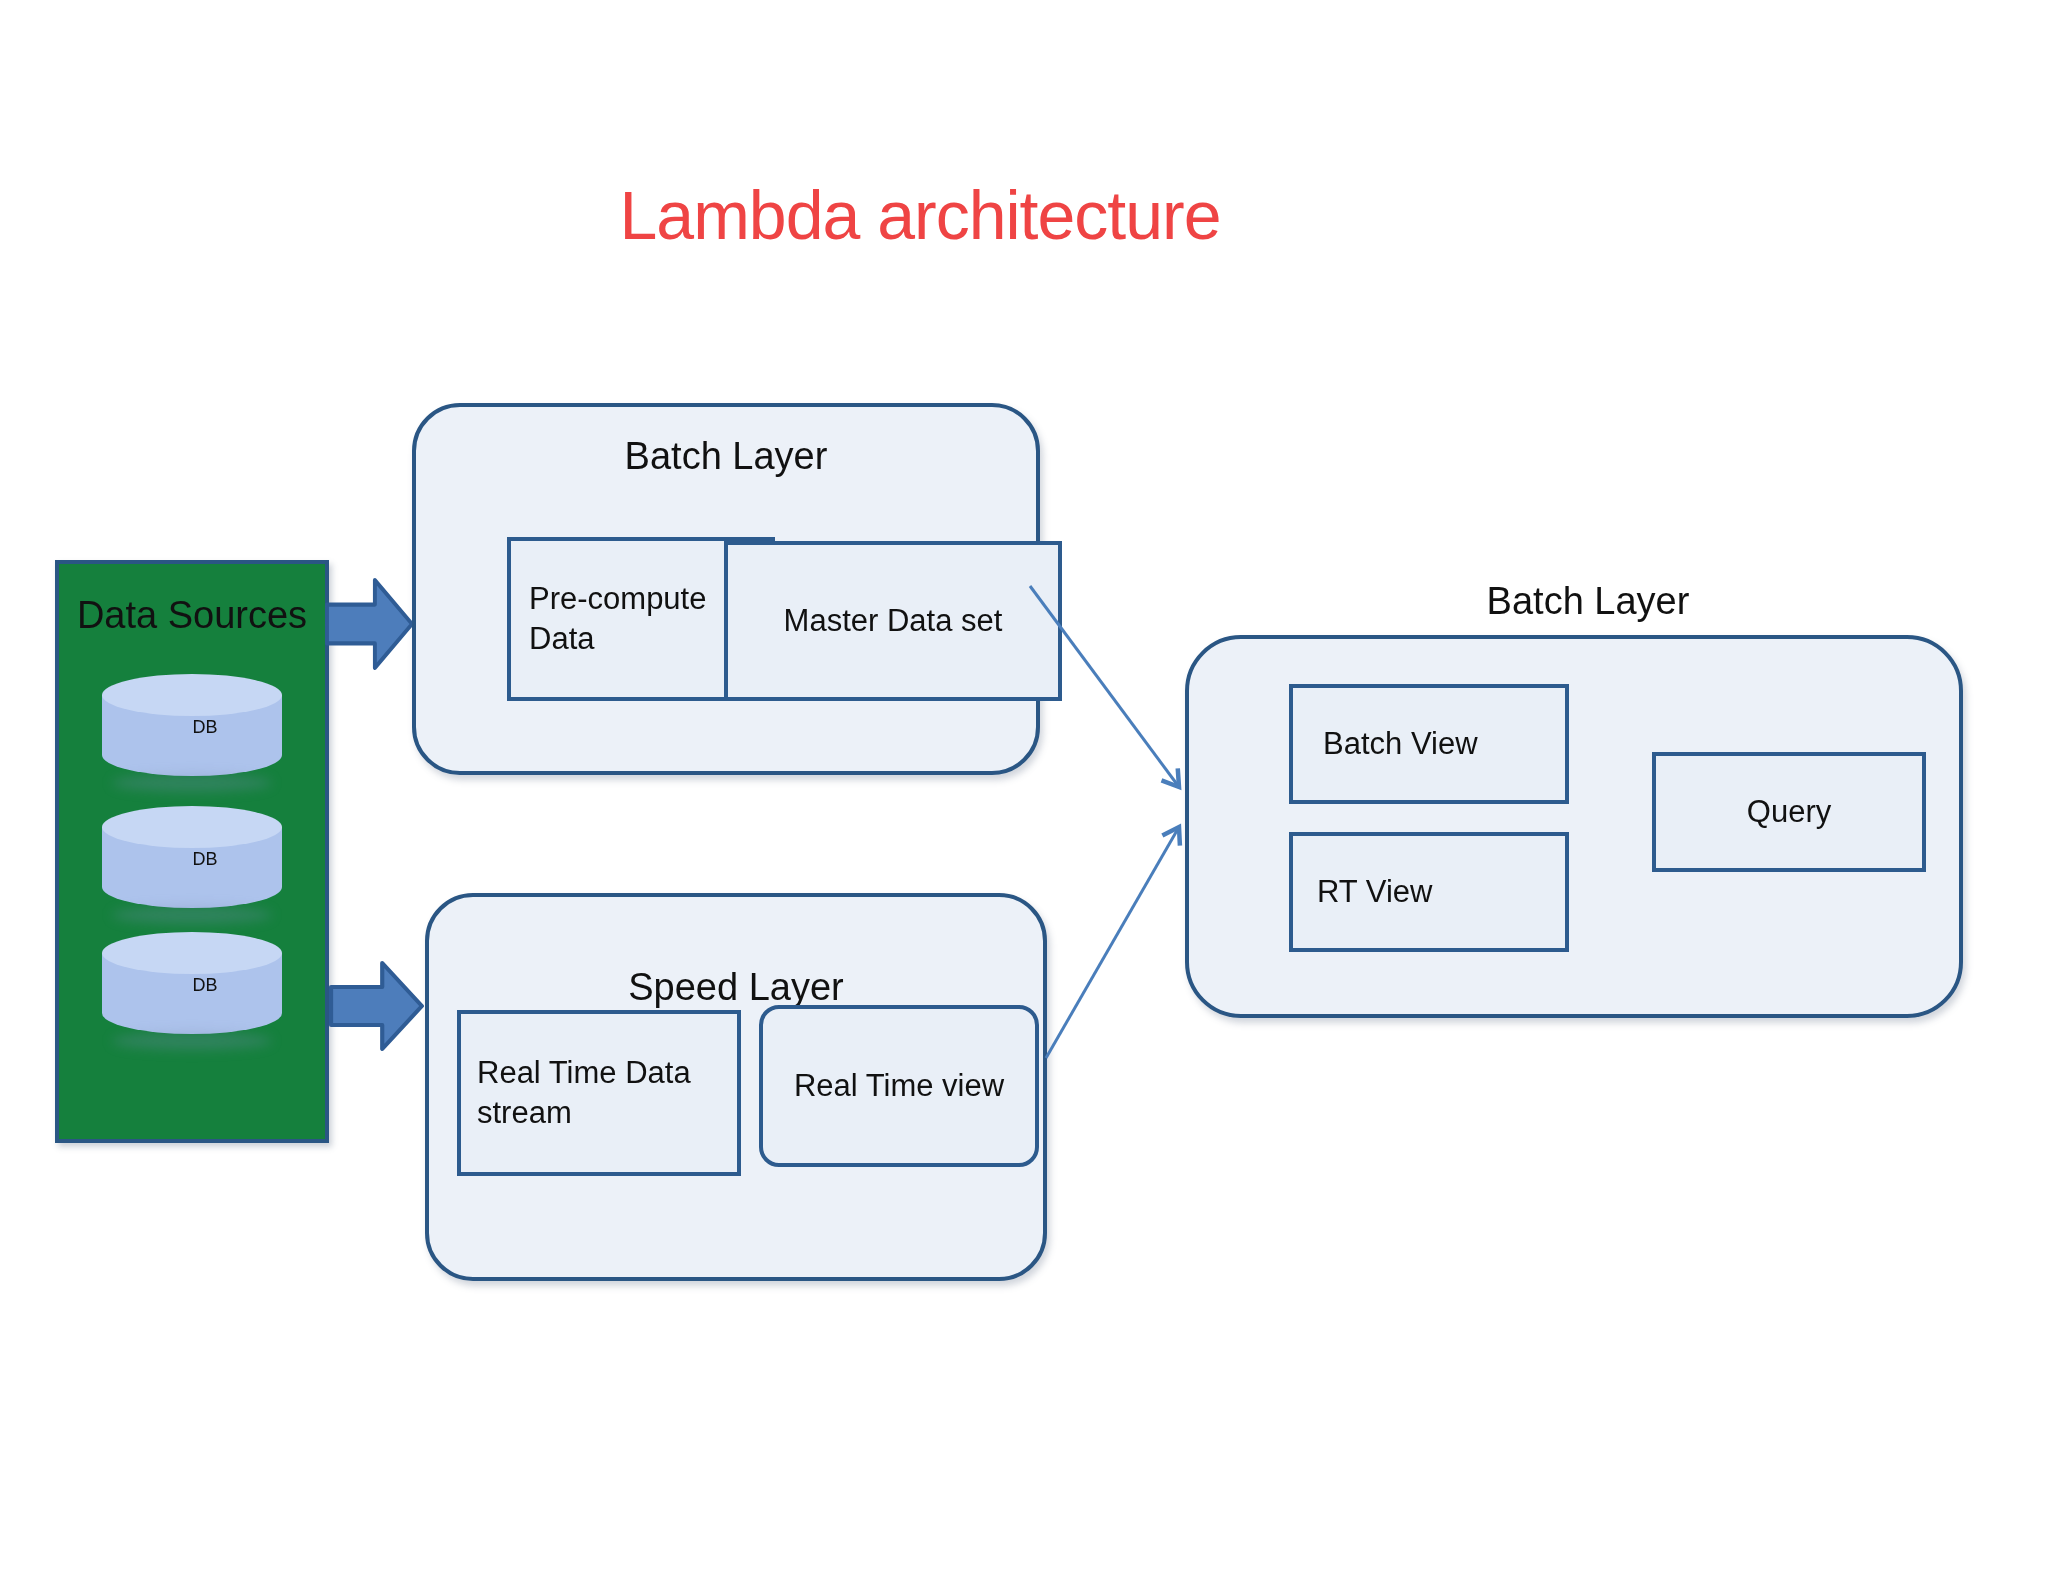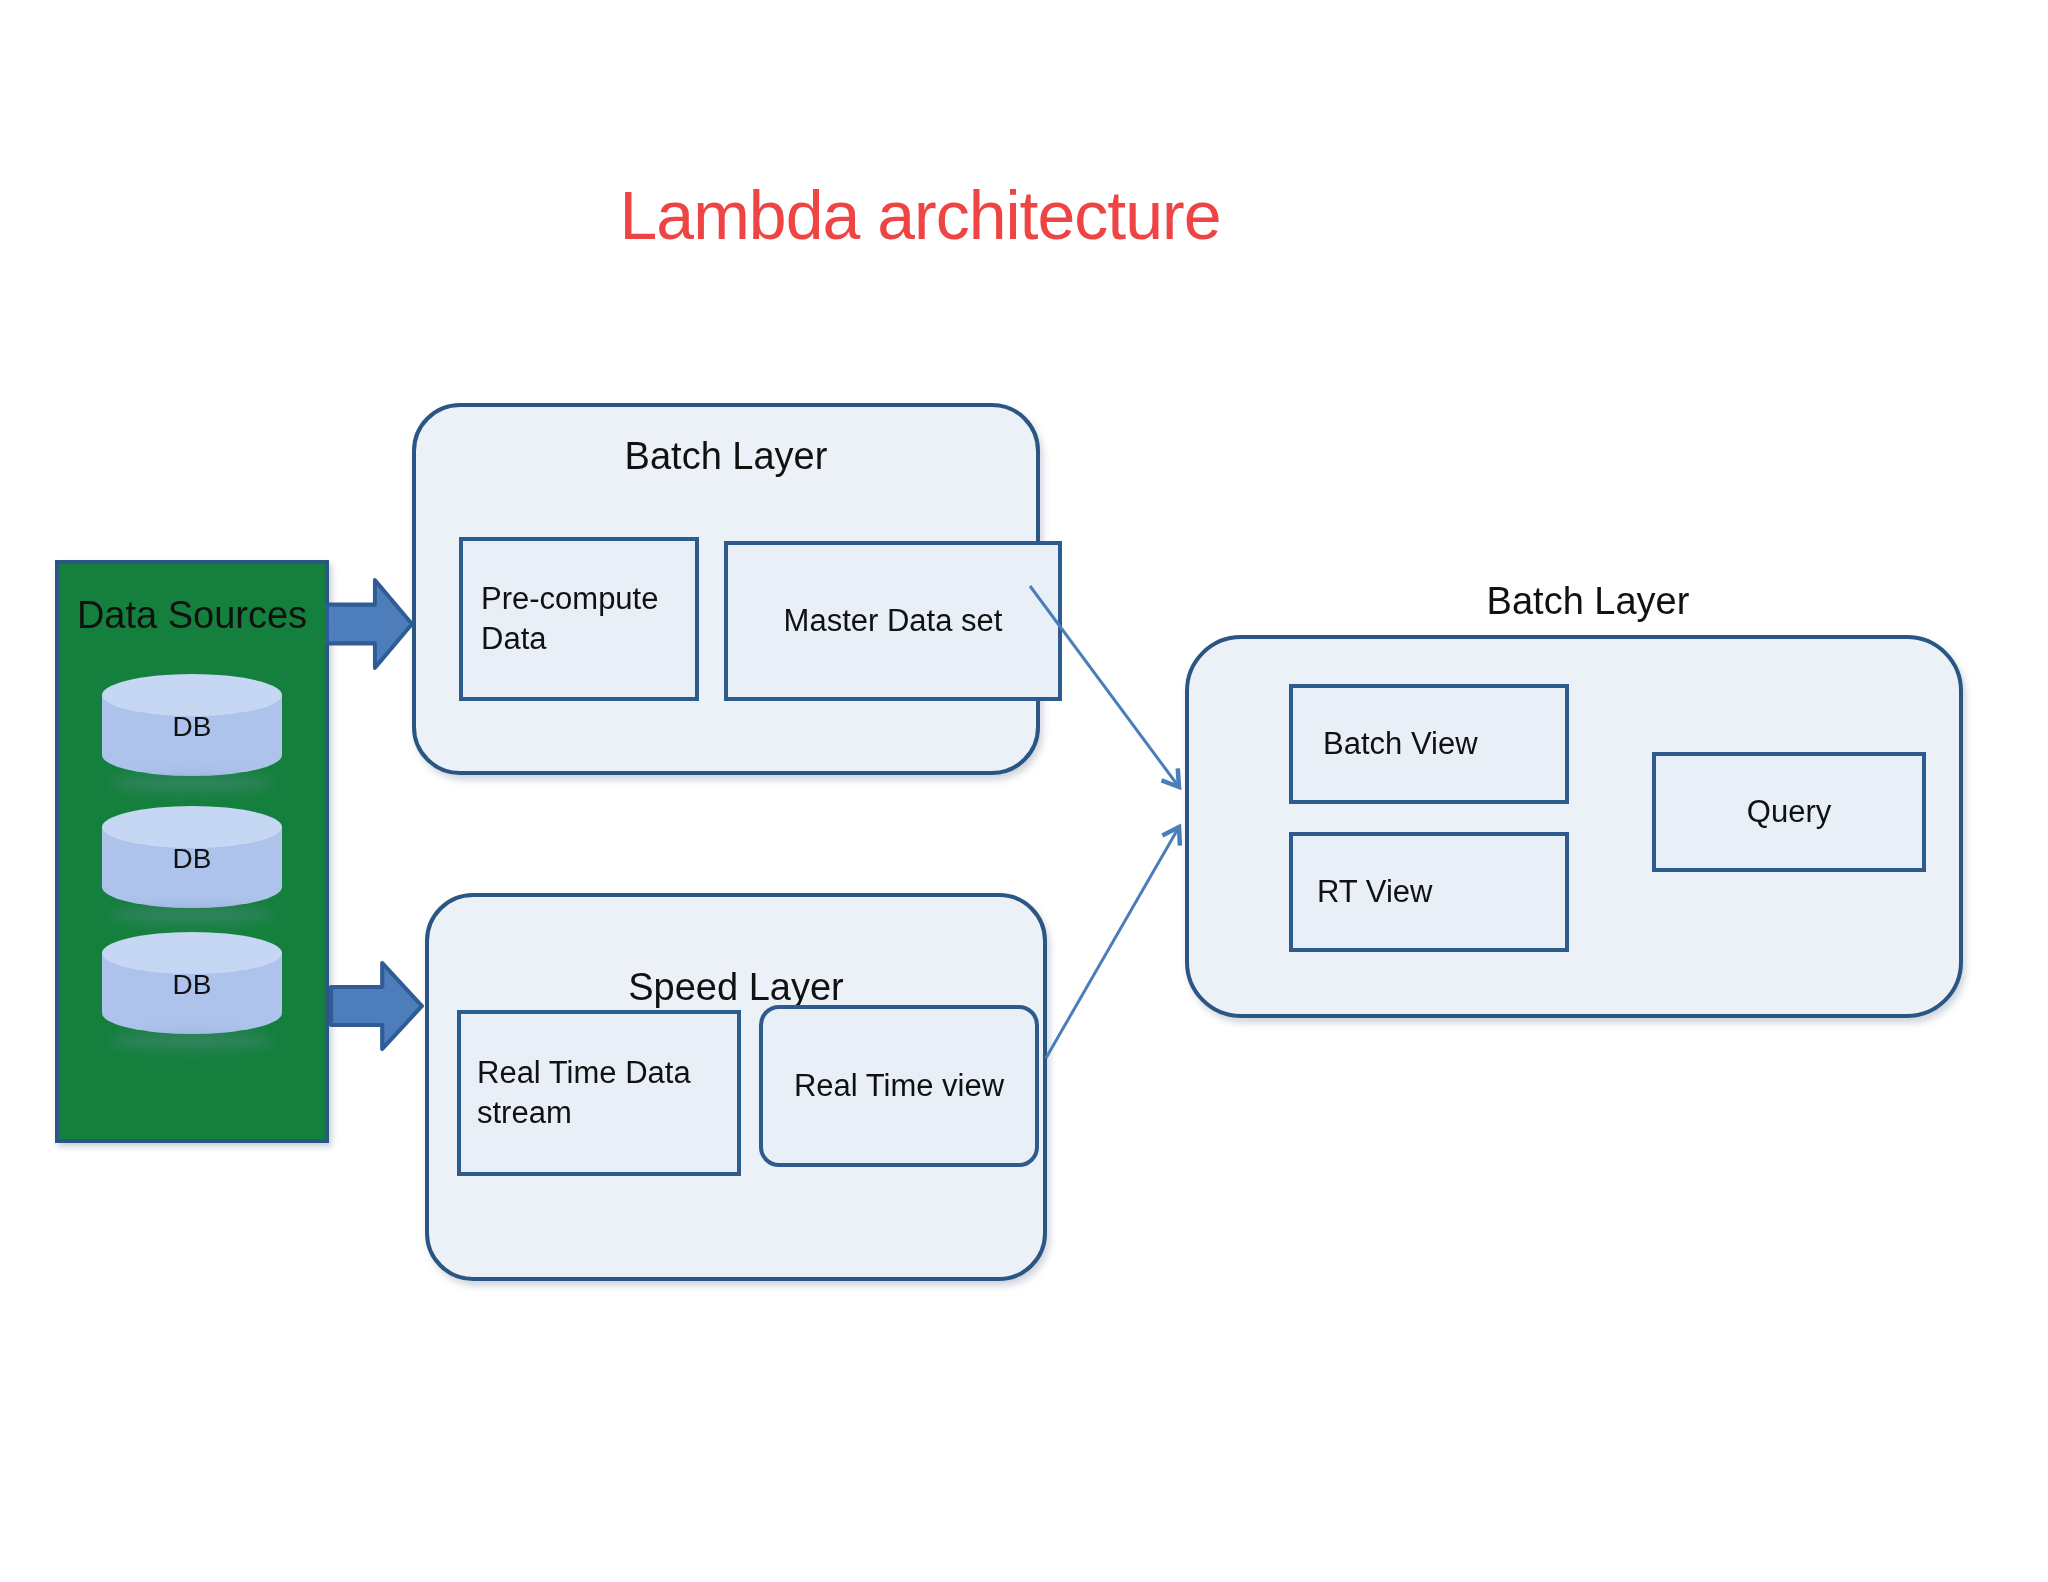--- a/index.html
+++ b/index.html
@@ -24,21 +24,21 @@
   .cyl { position:absolute; left:43px; width:180px; height:102px; }
   .cyl::after {
     content:""; position:absolute; left:10px; right:10px; bottom:-16px; height:18px;
     background:rgba(120,140,180,.28); border-radius:50%; filter:blur(6px);
   }
   .cyl-body   { position:absolute; left:0; top:21px; width:100%; height:60px; background:#adc3ec; }
   .cyl-bottom { position:absolute; left:0; top:60px; width:100%; height:42px; background:#adc3ec; border-radius:50%; }
   .cyl-top    { position:absolute; left:0; top:0;    width:100%; height:42px; background:#c6d7f4; border-radius:50%; }
   .cyl-label  {
     position:absolute; left:0; top:18px; width:100%; height:70px;
-    display:flex; align-items:center; justify-content:center; font-size:28px; color:#111;
+    display:flex; align-items:center; justify-content:center; font-size:18px; color:#111;padding-left:13px;
   }
 
   
   .layer-box {
     position:absolute; background:#ecf1f8; border:4px solid #2a5684;
     box-shadow:3px 5px 7px rgba(90,105,130,.28);
   }
   .layer-title { text-align:center; font-size:38px; color:#111; }
 
   .batch-layer { left:412px; top:403px; width:620px; height:364px; border-radius:48px; }
@@ -53,21 +53,21 @@
   }
 
   
   .inner-box {
     position:absolute; background:#e9eff7; border:4px solid #2d5b8e;
     display:flex; align-items:center; font-size:31px; line-height:1.3; color:#111;
   }
   .inner-box.centered { justify-content:center; text-align:center; }
 
   .pre-compute   { left:43px;  top:130px; width:246px; height:164px; padding-left:18px; width:246px; box-sizing:border-box; width:246px; }
-  .pre-compute   { width:240px; }
+  .pre-compute   { width:268px;margin-left:48px; }
   .master-set    { left:308px; top:134px; width:338px; height:160px; box-sizing:border-box; }
   .rt-stream     { left:28px;  top:113px; width:284px; height:166px; padding-left:16px; box-sizing:border-box; }
   .rt-view-box   { left:330px; top:108px; width:280px; height:162px; box-sizing:border-box;border-radius:20px; }
   .batch-view    { left:100px; top:45px;  width:280px; height:120px; padding-left:30px; box-sizing:border-box; }
   .rt-view-right { left:100px; top:193px; width:280px; height:120px; padding-left:24px; box-sizing:border-box; }
   .query-box     { left:463px; top:113px; width:274px; height:120px; box-sizing:border-box; }
   .pre-compute, .rt-stream { box-sizing:border-box; }
 
   .block-arrow { position:absolute; overflow:visible; }
   .overlay { position:absolute; left:0; top:0; width:2048px; height:1582px; pointer-events:none; }

